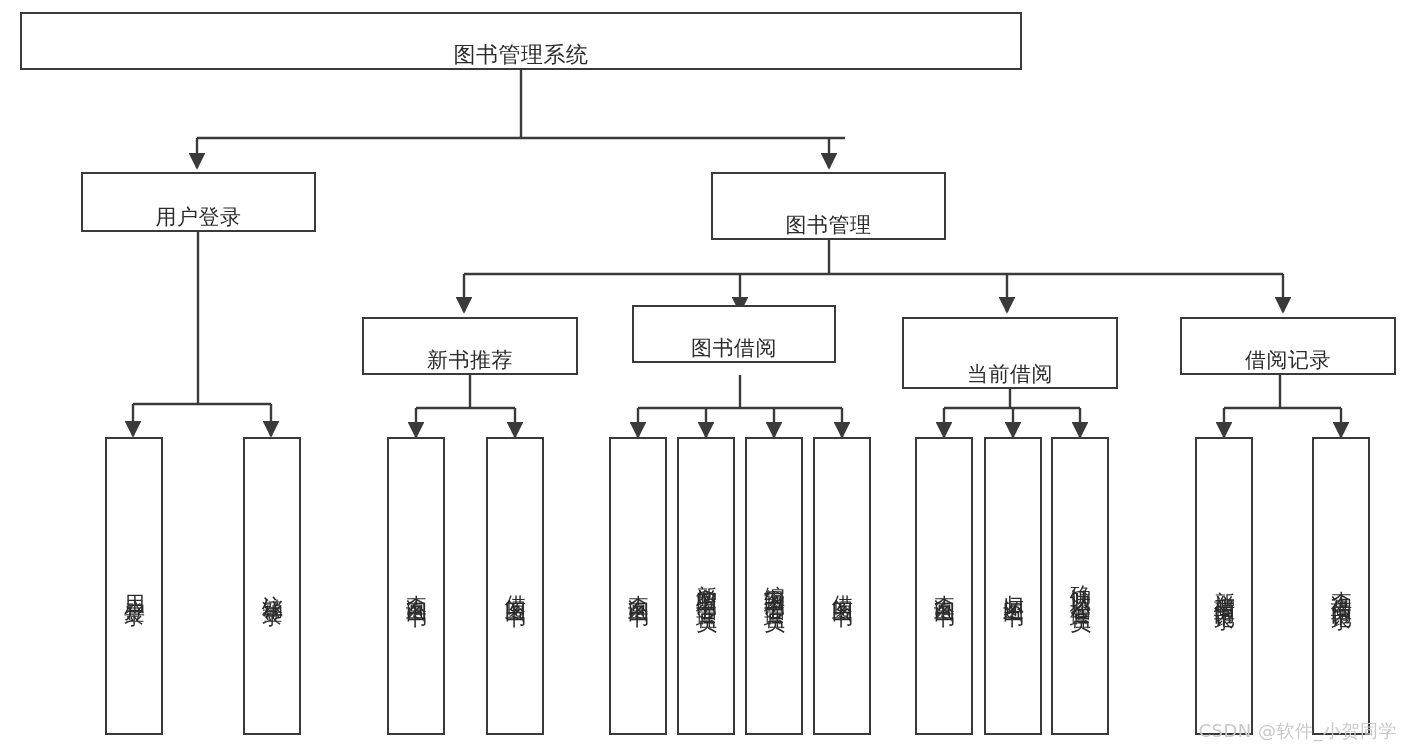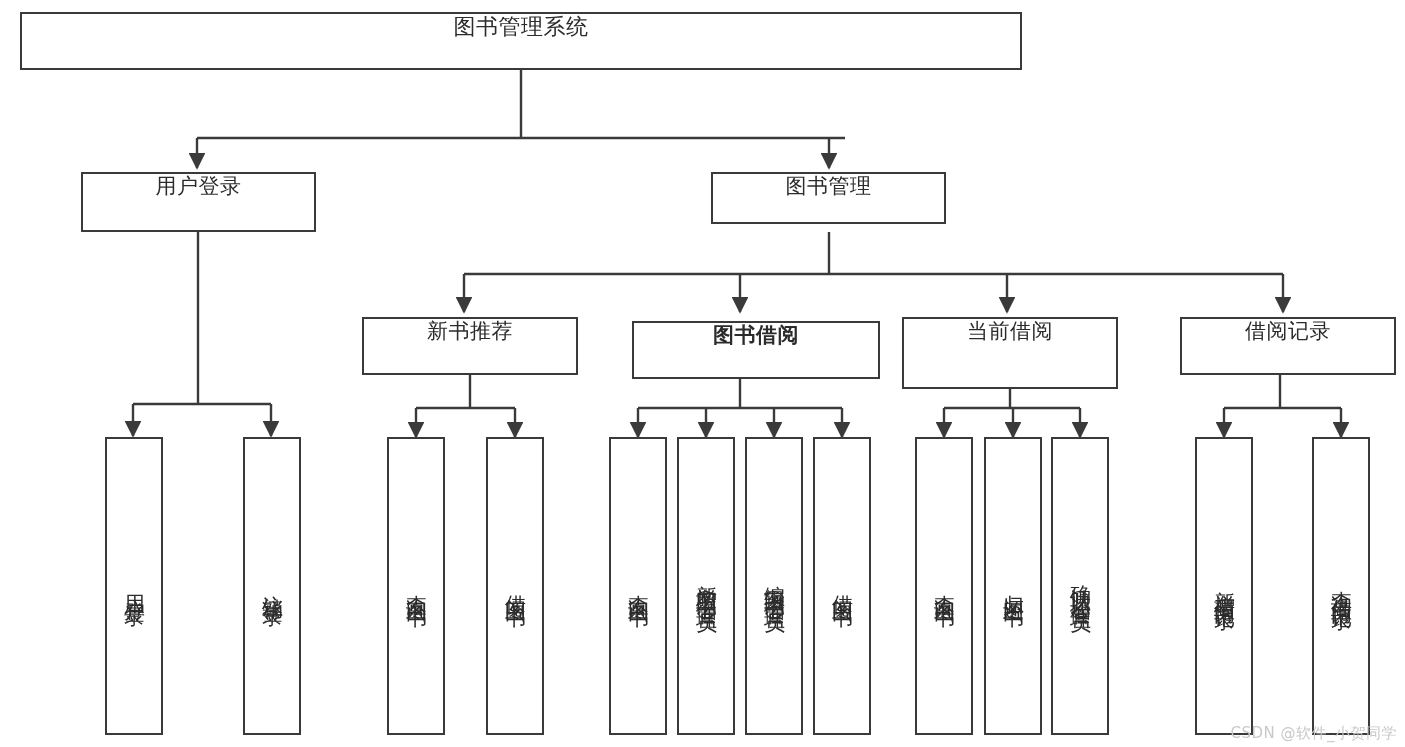--- a/index.html
+++ b/index.html
@@ -25,21 +25,21 @@
     width: 1405px;
     height: 747px;
     pointer-events: none;
   }
   .node {
     position: absolute;
     box-sizing: border-box;
     background: #ffffff;
     border: 2.4px solid #3a3a3a;
     display: flex;
-    align-items: flex-start;
+    align-items: flex-end;
     justify-content: center;
     color: #2b2b2b;
     z-index: 2;
   }
   .node .lbl {
     display: block;
     line-height: 1.18;
     letter-spacing: 0.5px;
   }
   
@@ -60,21 +60,21 @@
     font-size: 21px;
     line-height: 1.0;
     letter-spacing: 4px;
     text-align: center;
     max-height: 100%;
   }
   .watermark {
     position: absolute;
     right: 8px;
     bottom: 4px;
-    font-size: 15px;
+    font-size: 18px;
     color: #c9c9c9;
     white-space: nowrap;
     z-index: 5;
     letter-spacing: 0.5px;
   }
 </style>
 </head>
 <body>
 
 <div id="canvas">
@@ -130,28 +130,28 @@
     </g>
   </svg>
 
   <div class="node h root" style="left:20px; top:12px; width:1002px; height:58px;">
     <span class="lbl">图书管理系统</span>
   </div>
 
   <div class="node h" style="left:81px; top:172px; width:235px; height:60px;">
     <span class="lbl">用户登录</span>
   </div>
-  <div class="node h" style="left:711px; top:172px; width:235px; height:52px;">
+  <div class="node h" style="left:711px; top:172px; width:235px; height:68px;">
     <span class="lbl">图书管理</span>
   </div>
 
   <div class="node h" style="left:362px; top:317px; width:216px; height:58px;">
     <span class="lbl">新书推荐</span>
   </div>
-  <div class="node h" style="left:632px; top:321px; width:248px; height:58px;font-weight:bold;">
+  <div class="node h" style="left:632px; top:305px; width:204px; height:58px;">
     <span class="lbl">图书借阅</span>
   </div>
   <div class="node h" style="left:902px; top:317px; width:216px; height:72px;">
     <span class="lbl">当前借阅</span>
   </div>
   <div class="node h" style="left:1172px; top:317px; width:216px; height:58px;margin-left:8px;">
     <span class="lbl">借阅记录</span>
   </div>
 
   <div class="node v" style="left:105px; top:437px; width:58px; height:298px;">

